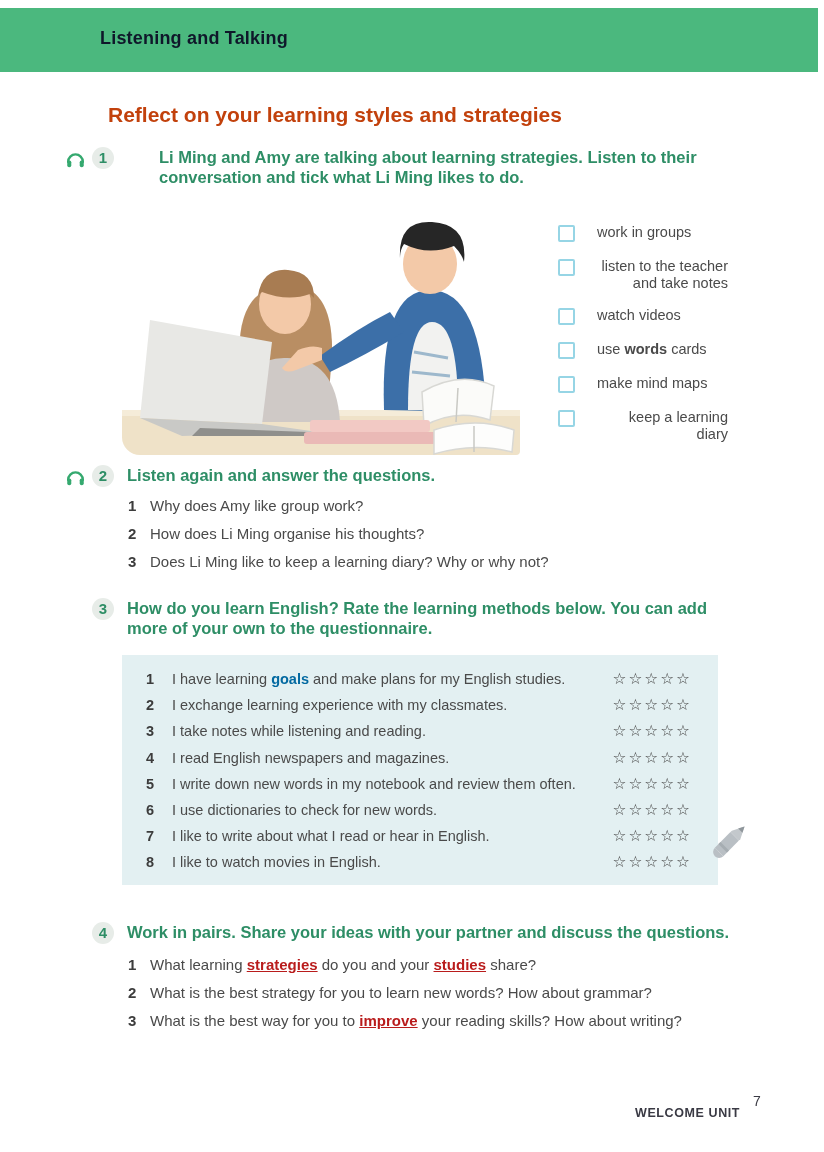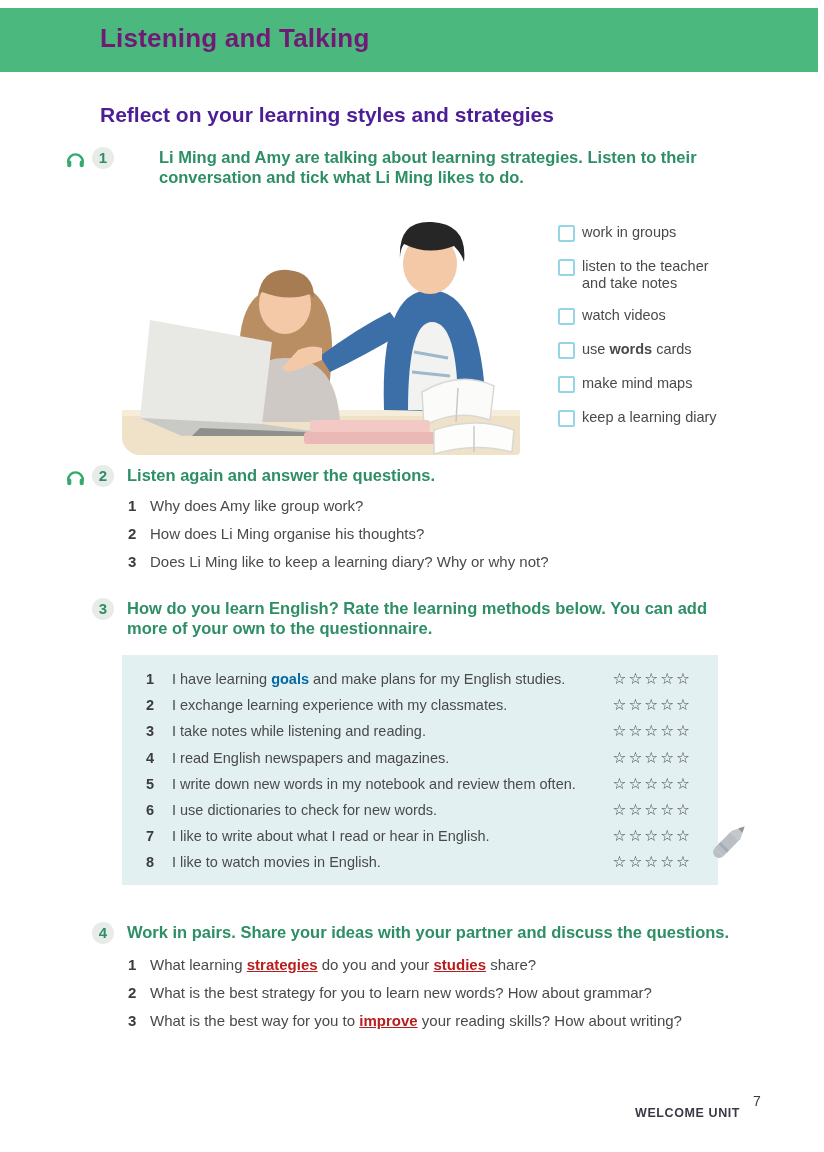--- a/index.html
+++ b/index.html
@@ -2,41 +2,41 @@
 <html><head>
 <meta charset="utf-8">
 <style>
   html,body{margin:0;padding:0;}
   body{
     width:824px;height:1152px;position:relative;background:#ffffff;
     font-family:"Liberation Sans", sans-serif;color:#454545;overflow:hidden;
   }
   
   .header-band{position:absolute;top:8px;left:0;width:818px;height:64px;background:#4bb87e;}
-  .header-band h1{margin:0;padding:14px 0 0 100px;font-size:26px;line-height:32px;color:#701a75;font-weight:bold;letter-spacing:.2px;}
-  
-  .section-title{position:absolute;top:103px;left:100px;font-size:21px;font-weight:bold;color:#4c1d95;}
+  .header-band h1{margin:0;padding:14px 0 0 100px;font-size:18px;line-height:32px;color:#0f172a;font-weight:bold;letter-spacing:.2px;}
+  
+  .section-title{position:absolute;top:103px;left:108px;font-size:21px;font-weight:bold;color:#c2410c;}
   
   .activity{position:absolute;left:0;width:824px;}
   .audio-icon{position:absolute;left:64px;top:0;width:23px;height:22px;}
   .num-badge{
     position:absolute;left:92px;top:-1px;width:22px;height:22px;border-radius:50%;
     background:#e7ece8;color:#2e8e66;font-weight:bold;font-size:15px;line-height:22px;text-align:center;
   }
   .activity-heading{
     position:absolute;left:127px;top:0;font-size:16.5px;line-height:19.5px;font-weight:bold;color:#2e8e66;
   }
   
   .photo{
     position:absolute;left:122px;top:192px;width:398px;height:263px;overflow:hidden;
     border-bottom-left-radius:18px;border-bottom-right-radius:4px;background:#ffffff;
   }
   
   .checklist{position:absolute;left:558px;top:224px;display:flex;flex-direction:column;gap:16px;width:170px;}
-  .check-item{display:flex;align-items:flex-start;gap:7px;font-size:14.5px;line-height:16.5px;color:#4a4a4a;}
+  .check-item{display:flex;align-items:flex-start;gap:22px;font-size:14.5px;line-height:16.5px;color:#4a4a4a;text-align:right;}
   .checkbox{flex:0 0 auto;width:13px;height:13px;margin-top:1px;background:#ffffff;border:2px solid #96d5e5;border-radius:2px;}
   
   .qlist{position:absolute;left:128px;display:flex;flex-direction:column;gap:12.5px;}
   .q-row{display:flex;font-size:15px;line-height:15.5px;color:#4a4a4a;}
   .q-num{flex:0 0 22px;font-weight:bold;color:#3c3c3c;}
   .q-text b{color:#b91c1c;text-decoration:underline;}
   
   .rate-box{position:absolute;left:122px;top:655px;width:596px;height:230px;background:#e3f0f2;}
   .rate-rows{padding-top:11px;display:flex;flex-direction:column;}
   .rate-row{position:relative;height:26.2px;display:flex;align-items:center;font-size:14.5px;color:#4a4a4a;}

